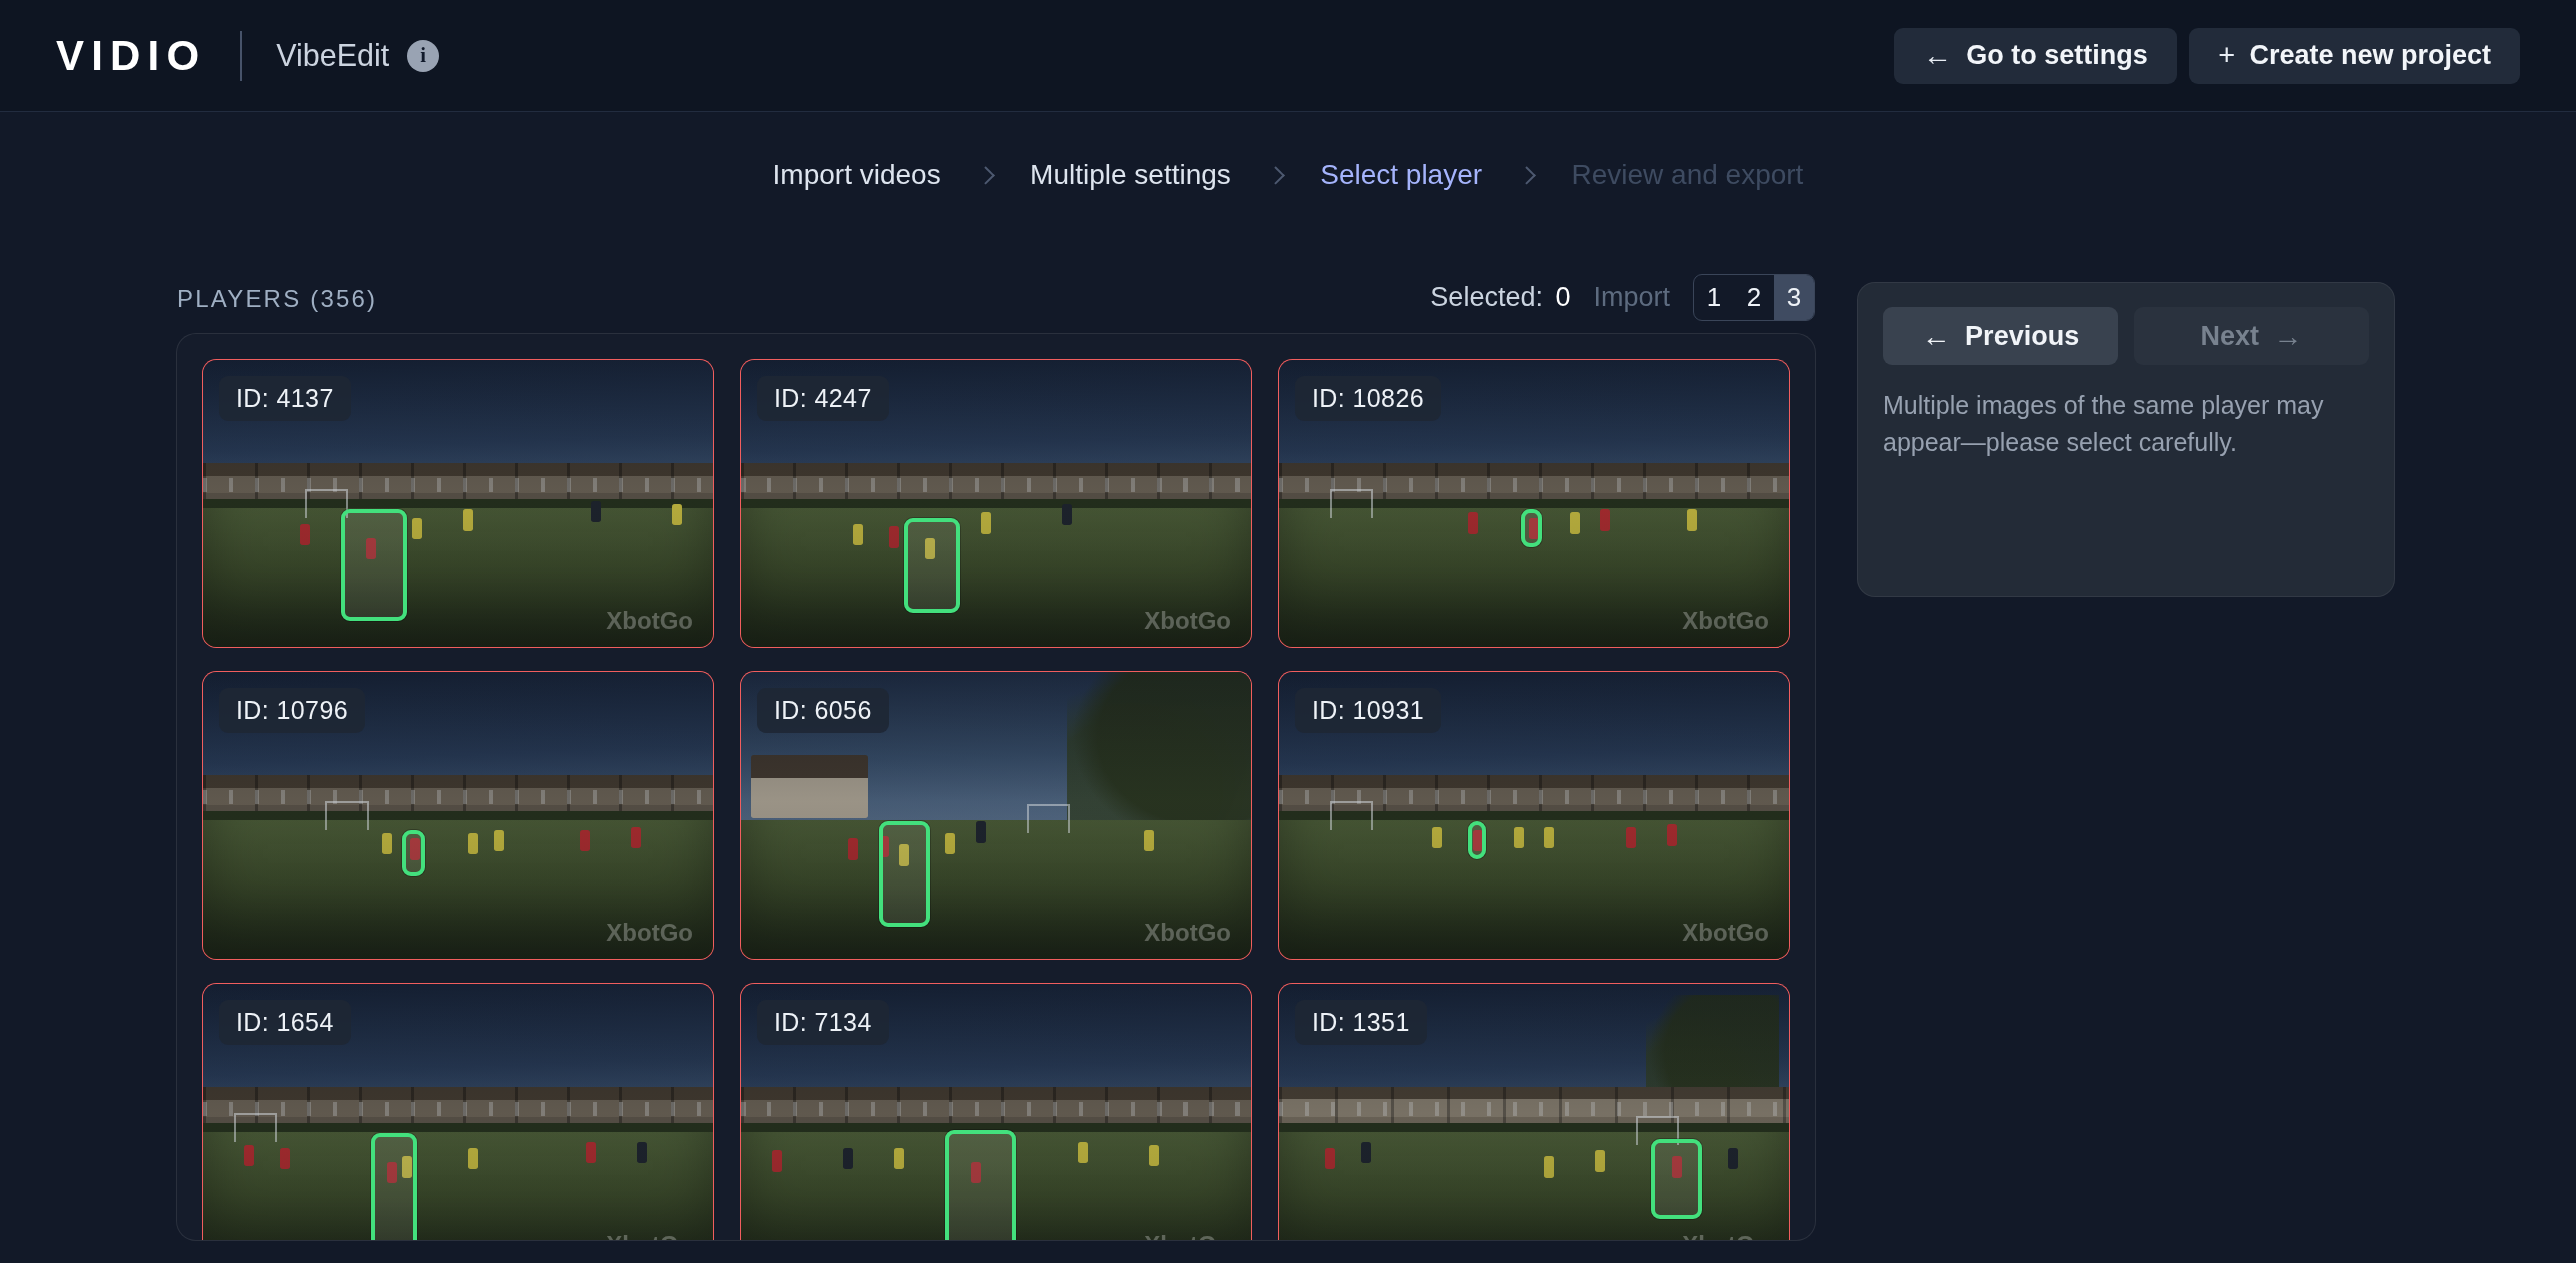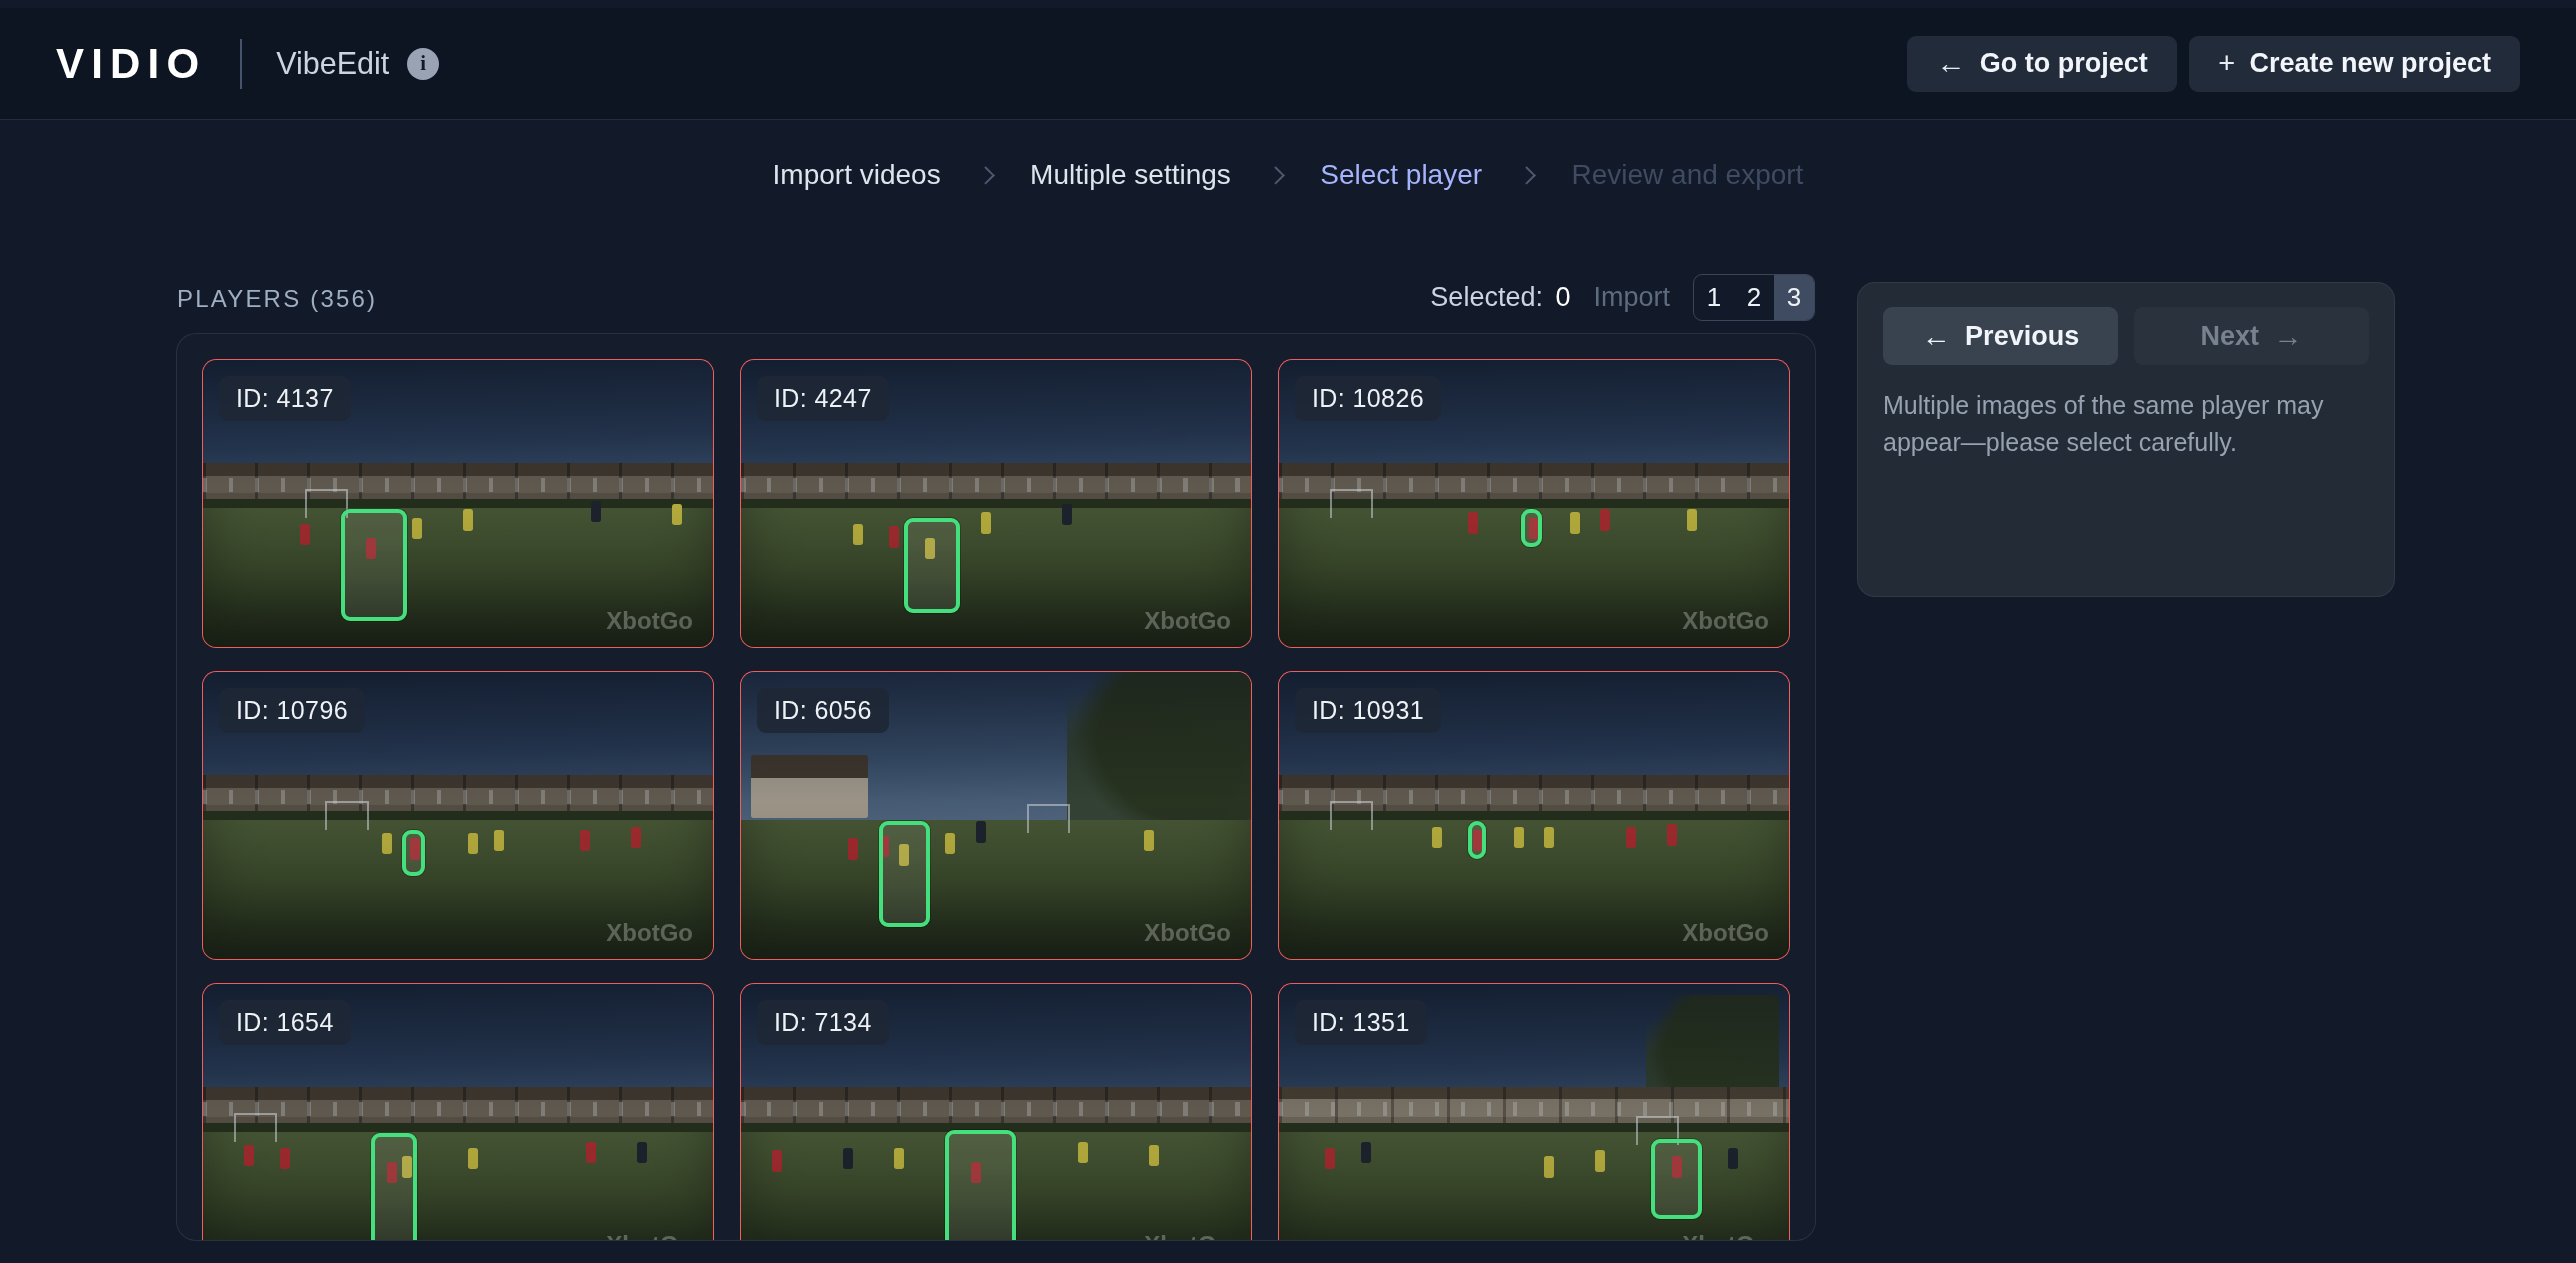--- a/index.html
+++ b/index.html
@@ -7,21 +7,21 @@
   body {
     background:#121928;
     font-family:"Liberation Sans", sans-serif;
     color:#e5eaf2;
     position:relative;
     overflow:hidden;
   }
 
   
   .topbar {
-    position:absolute; left:0; top:8px; width:2576px; height:112px;
+    position:absolute; left:0; top:0; width:2576px; height:112px;
     background:#0e1522;
     border-bottom:1.8px solid #222c3f;
     display:flex; align-items:center;
     padding:0 56px;
   }
   .logo { font-size:42px; font-weight:800; letter-spacing:7.2px; color:#ffffff; }
   .logo-divider { width:1.8px; height:50px; background:#47536a; margin:0 34px; }
   .product-name { font-size:30.5px; font-weight:500; color:#ccd4e0; }
   .info-badge {
     width:32px; height:32px; border-radius:50%;
@@ -173,21 +173,21 @@
 <body>
 
 <div class="topbar">
   <div class="logo">VIDIO</div>
   <div class="logo-divider"></div>
   <div class="product-name">VibeEdit</div>
   <div class="info-badge">i</div>
   <div class="topbar-actions">
     <button class="top-btn">
       <span class="glyph">←</span>
-      <span>Go to project</span>
+      <span>Go to settings</span>
     </button>
     <button class="top-btn">
       <span class="glyph">+</span>
       <span>Create new project</span>
     </button>
   </div>
 </div>
 
 <div class="stepper">
   <div class="step">Import videos</div>

